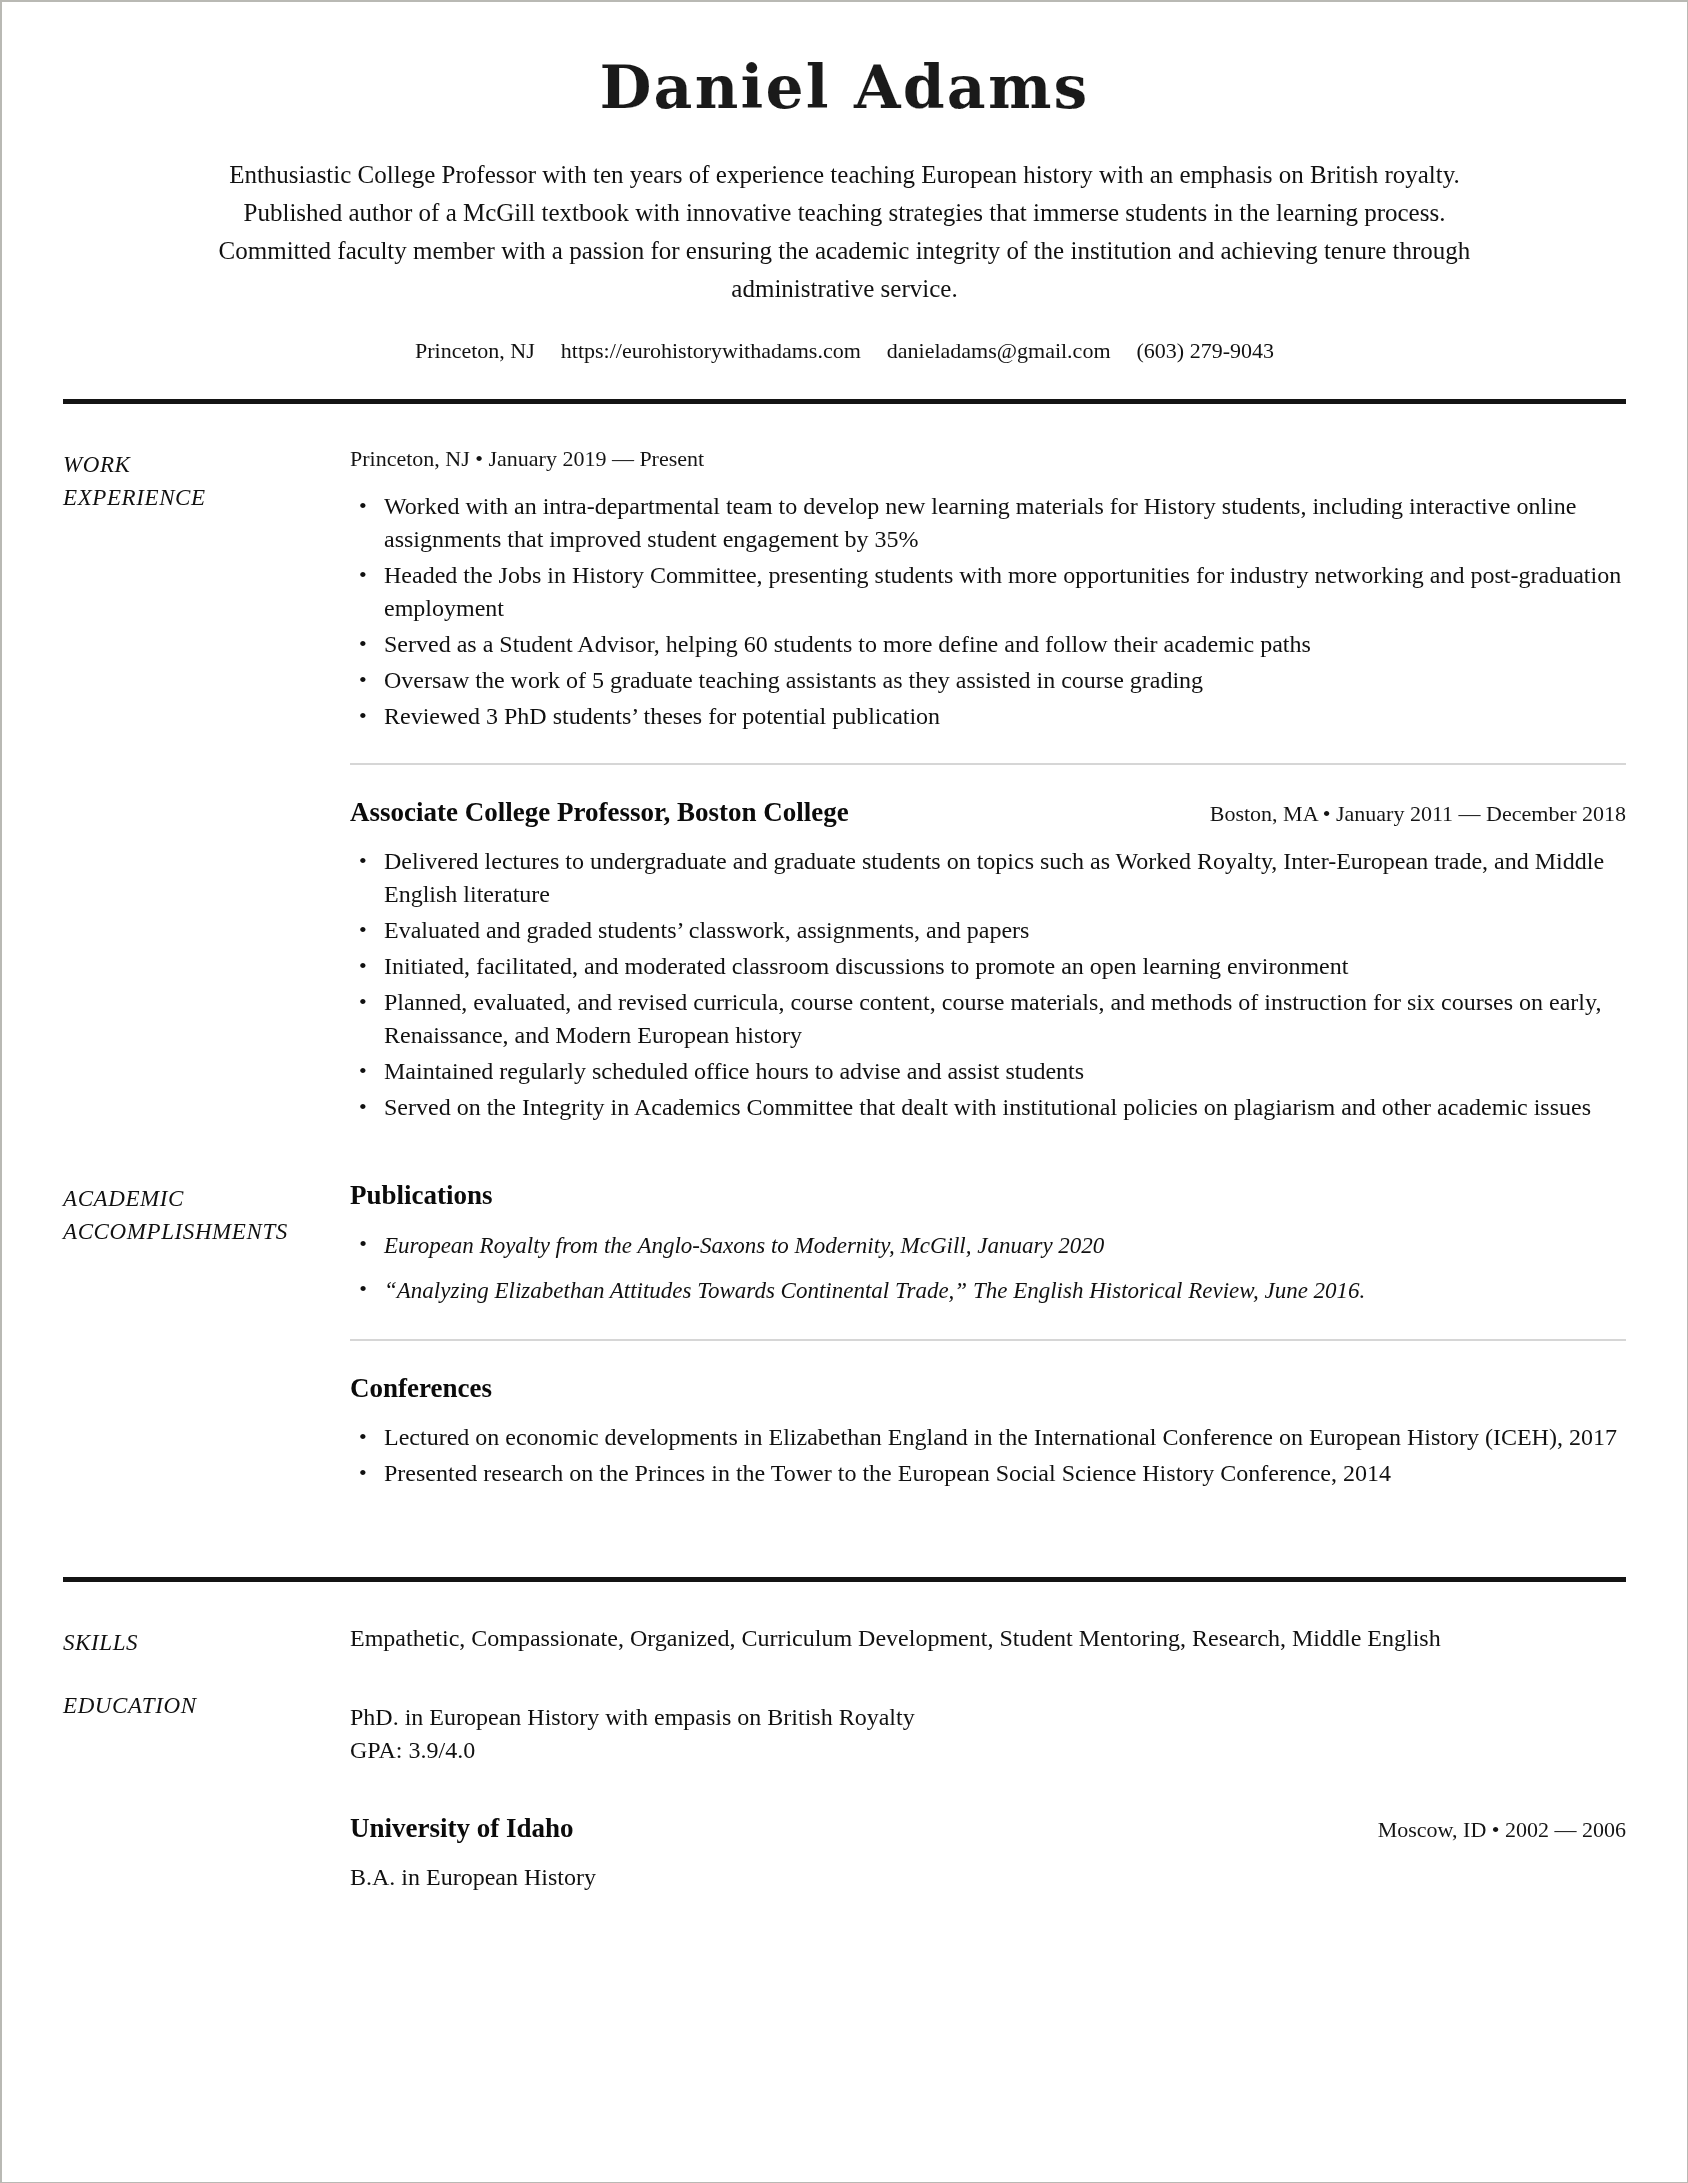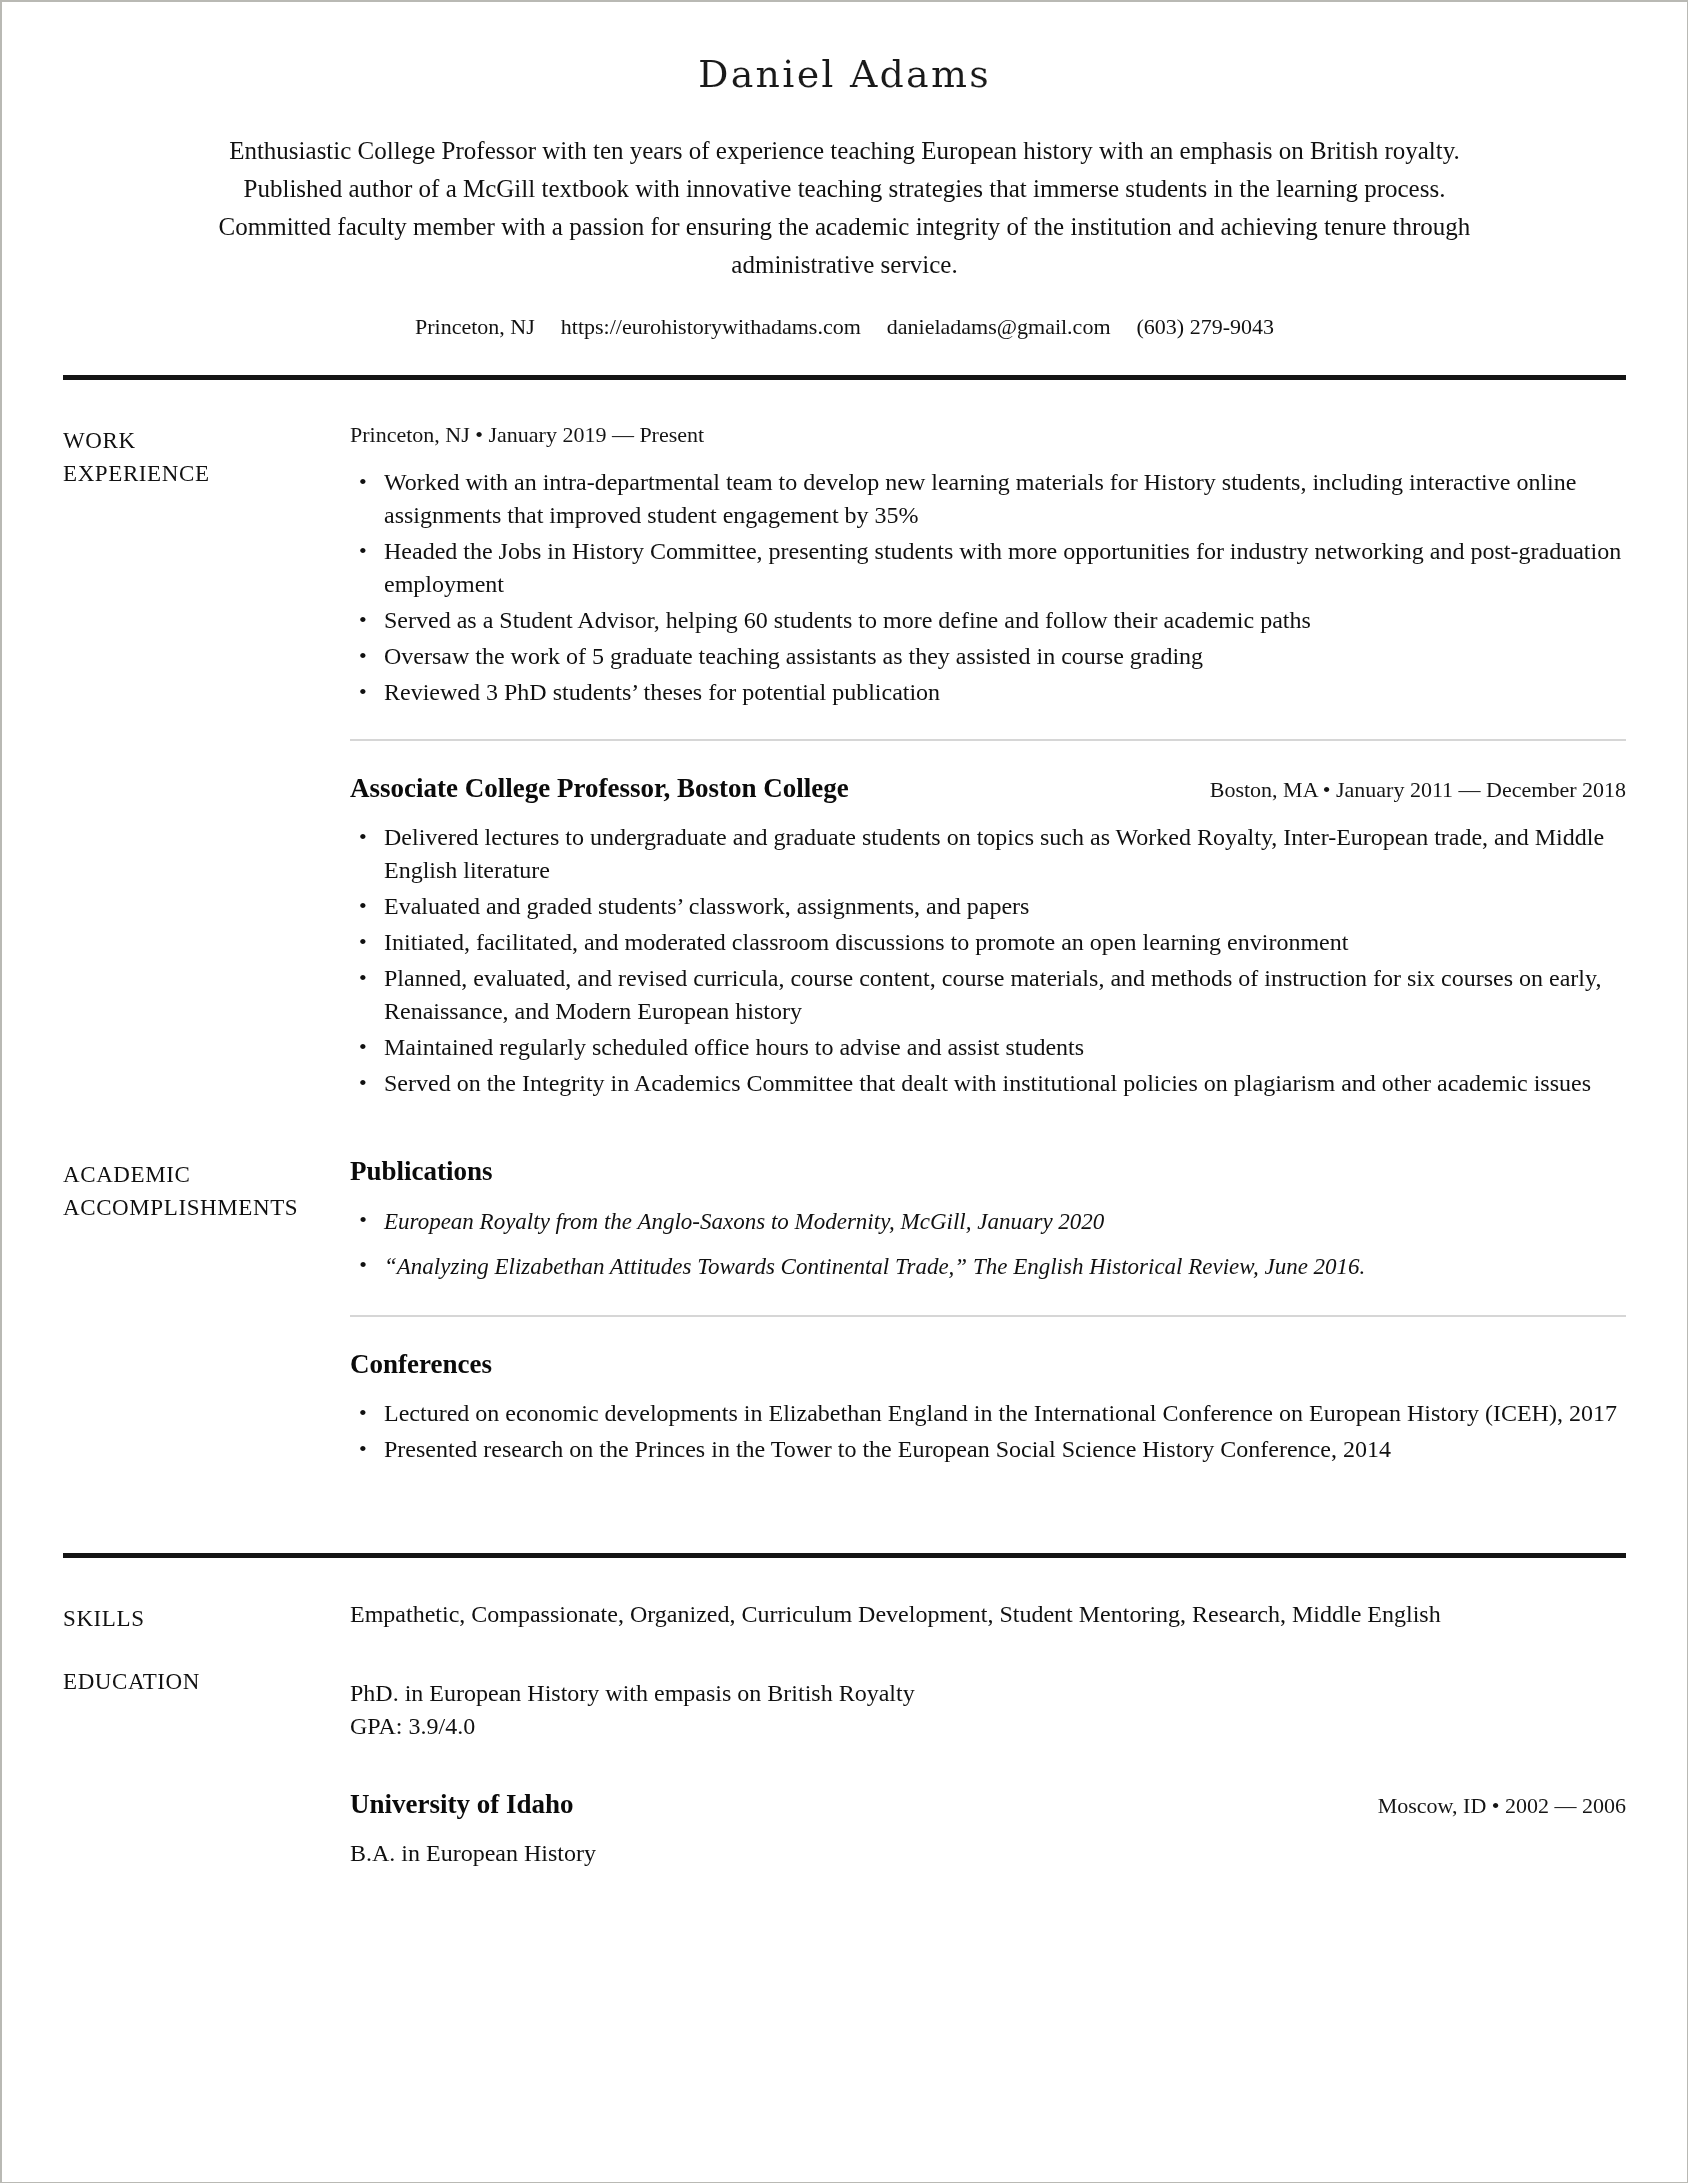--- a/index.html
+++ b/index.html
@@ -22,22 +22,22 @@
     overflow: hidden;
   }
   .inner {
     padding: 38px 61px 0 61px;
   }
 
   
   .name {
     text-align: center;
     font-family: "DejaVu Serif", "Liberation Serif", serif;
-    font-weight: 400;
-    font-size: 38px;
+    font-weight: 700;
+    font-size: 60px;
     line-height: 1.1;
     letter-spacing: 2.2px;
     color: #1a1a1a;
     margin: 14px 0 14px 0;
     -webkit-text-stroke: 0.1px #ffffff;
   }
   .summary {
     text-align: center;
     font-size: 25px;
     line-height: 38px;
@@ -72,20 +72,21 @@
     align-items: flex-start;
   }
   .section-label {
     width: 287px;
     flex: 0 0 287px;
     font-size: 23px;
     line-height: 33px;
     letter-spacing: 0.6px;
     color: #111111;
     padding-top: 4px;
+    font-style: italic;
   }
   .section-body {
     flex: 1 1 auto;
     min-width: 0;
   }
 
   
   .entry-head {
     display: flex;
     align-items: baseline;

